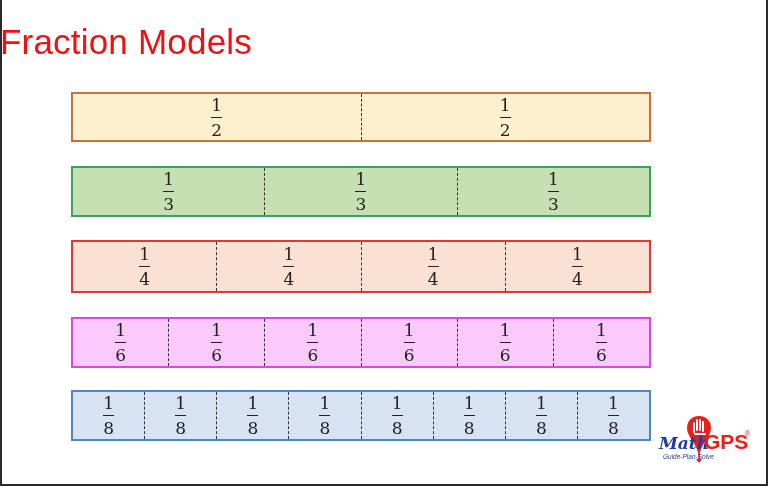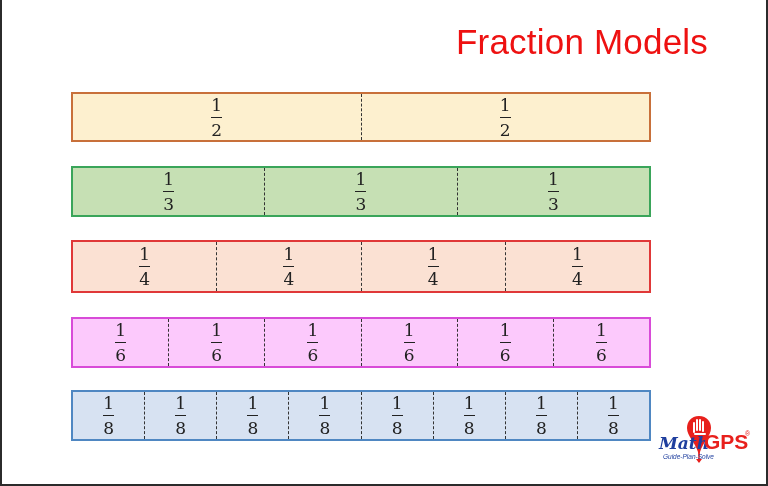--- a/index.html
+++ b/index.html
@@ -6,21 +6,21 @@
     body {
       width: 768px; height: 486px; overflow: hidden; background: #ffffff;
       font-family: "DejaVu Serif", serif;
     }
     .frame {
       position: absolute; left: 0; top: 0; width: 766px; height: 484px;
       border-left: 2px solid #2b2b2b; border-right: 2px solid #2b2b2b; border-bottom: 2px solid #2b2b2b;
       box-sizing: border-box; width: 768px; height: 486px;
     }
     .title {
-      position: absolute; left: 0; width: 708px; top: 22px; text-align: right;
+      position: absolute; left: 0; width: 708px; top: 22px; text-align: left;
       font-family: "Liberation Sans", sans-serif; font-size: 35px; color: #ee1111;
       letter-spacing: 0.2px;
     }
     .bar {
       position: absolute; left: 71px; width: 580px; box-sizing: border-box;
       border: 2px solid; display: flex;
     }
     .cell {
       flex: 1; display: flex; align-items: center; justify-content: center;
       border-left: 1px dashed #333;

